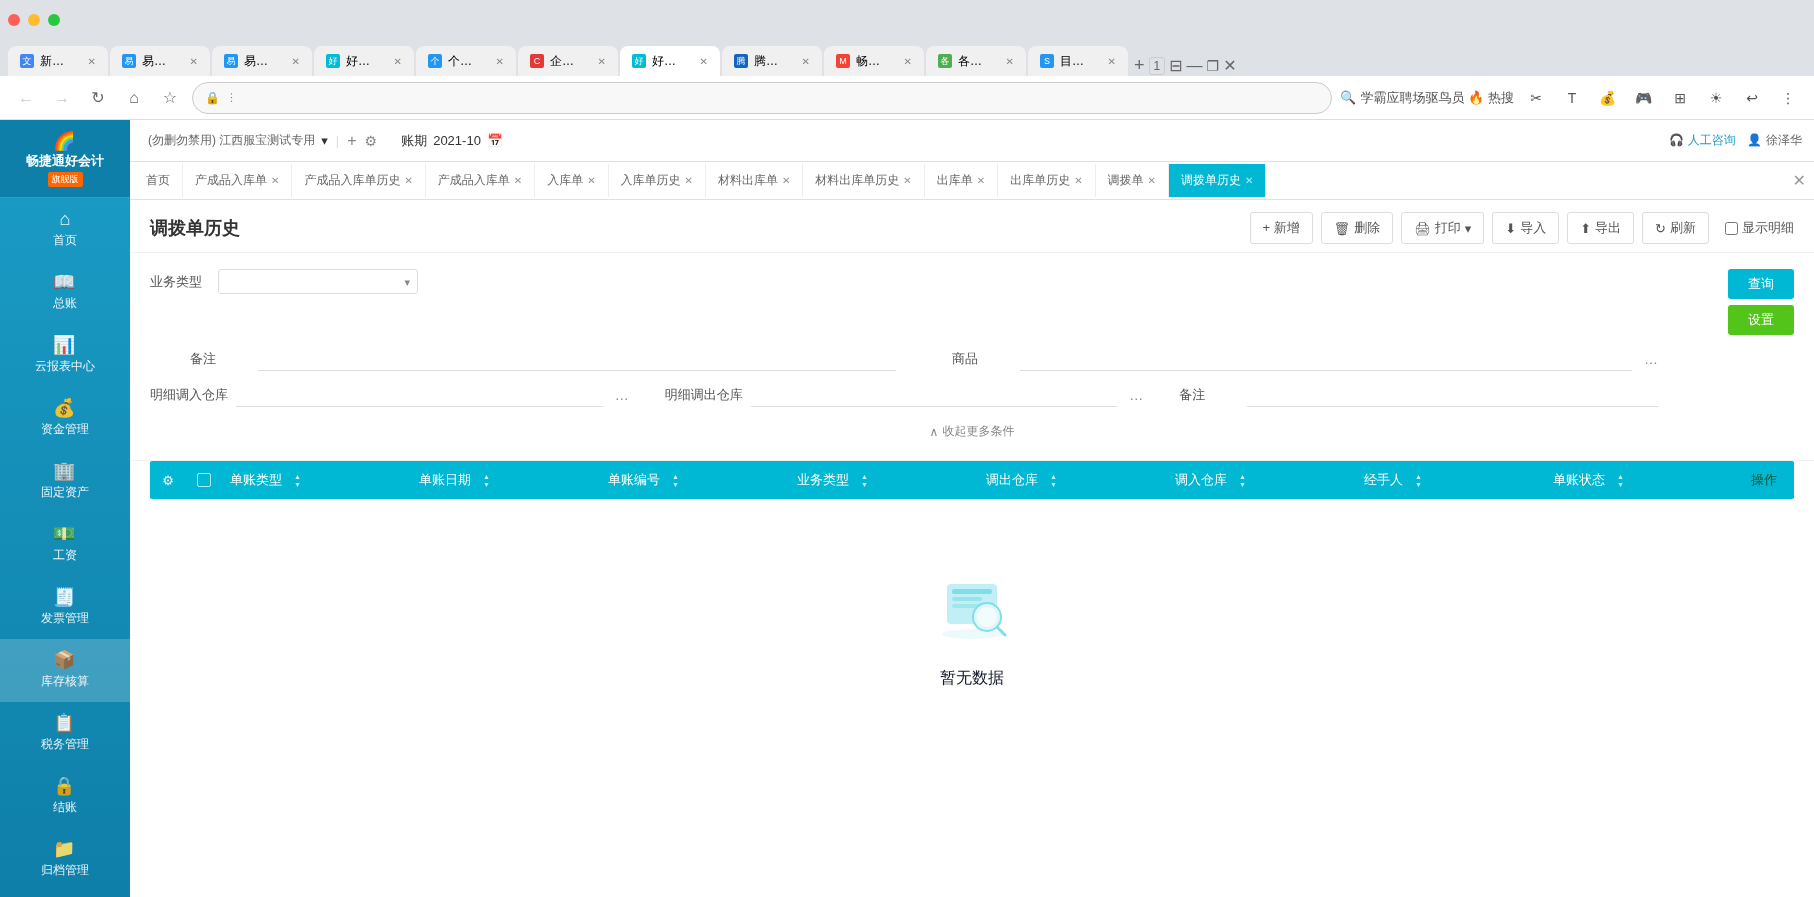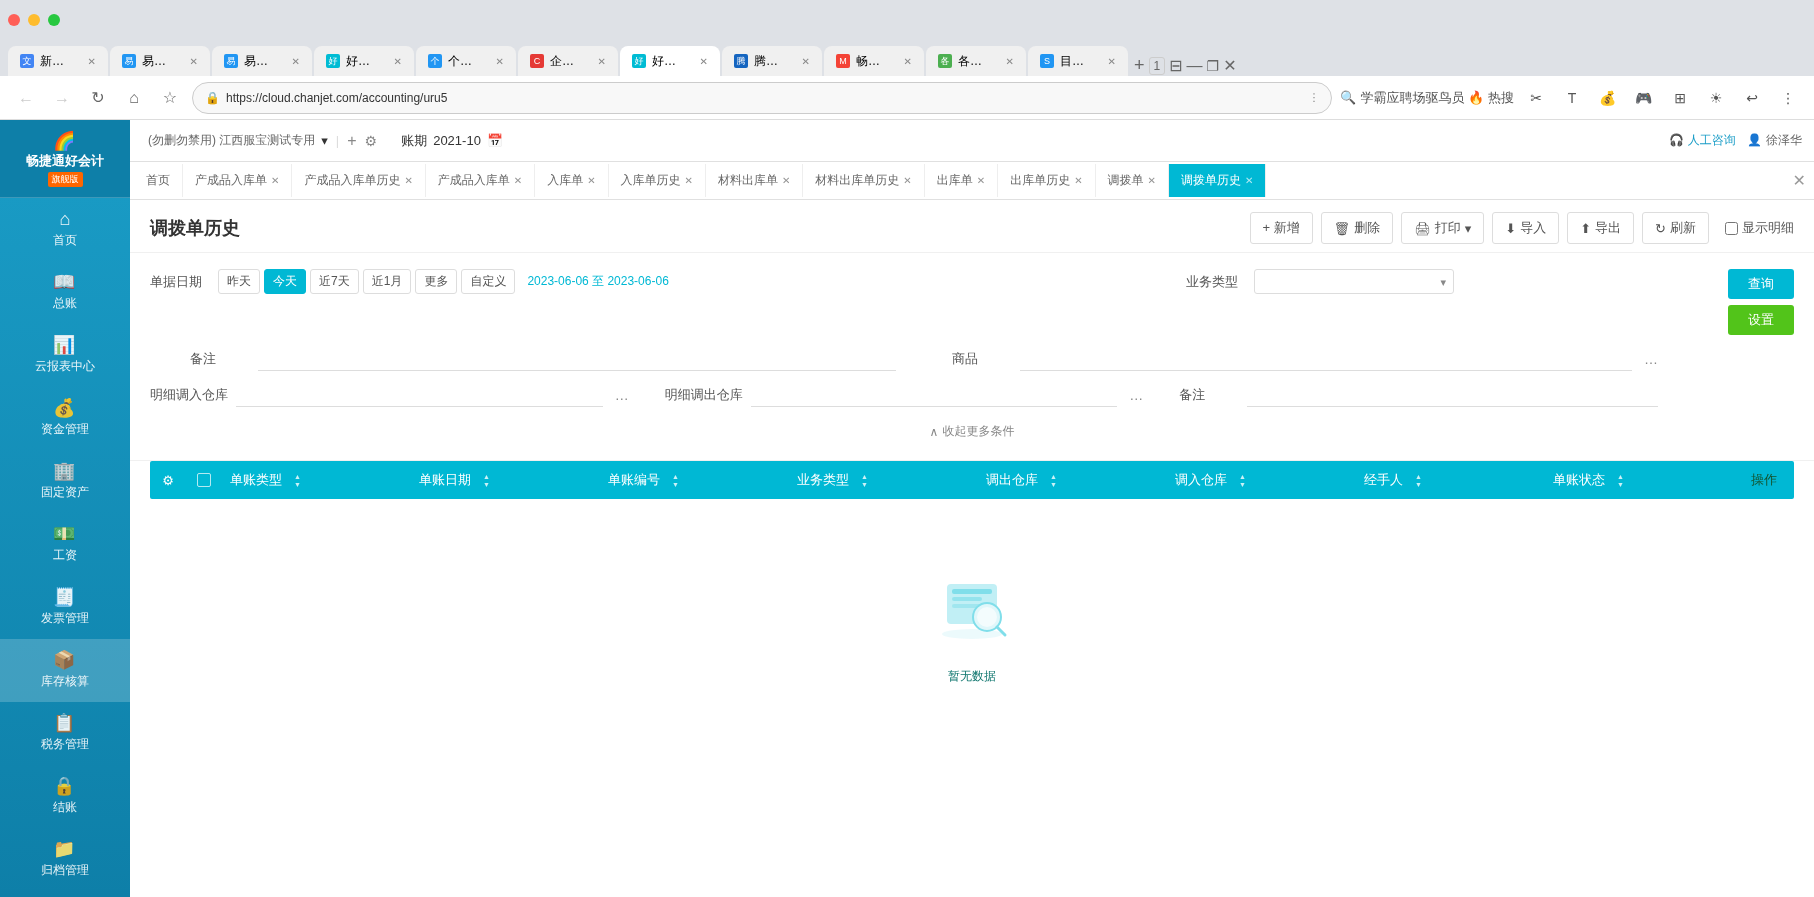--- a/index.html
+++ b/index.html
@@ -176,21 +176,20 @@
 </div>
 
 <div class="browser-nav">
   <button class="browser-nav-btn disabled">←</button>
   <button class="browser-nav-btn disabled">→</button>
   <button class="browser-nav-btn">↻</button>
   <button class="browser-nav-btn">⌂</button>
   <button class="browser-nav-btn">☆</button>
   <div class="address-bar">
     <span class="lock-icon">🔒</span>
-    <span class="address-text">https://cloud.chanjet.com/accounting/uru5</span>
     <span style="font-size:11px;color:#888;">⋮</span>
   </div>
   <div class="nav-icons">
     <span style="font-size:13px;color:#555;display:flex;align-items:center;gap:4px;">
       🔍 <span>学霸应聘场驱鸟员 🔥 热搜</span>
     </span>
     <button class="nav-icon-btn">✂</button>
     <button class="nav-icon-btn">T</button>
     <button class="nav-icon-btn">💰</button>
     <button class="nav-icon-btn">🎮</button>
@@ -370,32 +369,20 @@
           </button>
           <label class="checkbox-label">
             <input type="checkbox" style="">
             <span>显示明细</span>
           </label>
         </div>
       </div>
 
       <div class="filter-section">
         <div class="filter-row">
-          <div class="filter-group" style="flex:2;">
-            <span class="filter-label">单据日期</span>
-            <div class="filter-date-btns">
-              <button class="date-btn">昨天</button>
-              <button class="date-btn active">今天</button>
-              <button class="date-btn">近7天</button>
-              <button class="date-btn">近1月</button>
-              <button class="date-btn">更多</button>
-              <button class="date-btn">自定义</button>
-            </div>
-            <span class="date-range">2023-06-06 至 2023-06-06</span>
-          </div>
           <div class="filter-group">
             <span class="filter-label">业务类型</span>
             <div class="filter-select-wrap">
               <select class="filter-select">
                 <option value=""></option>
               </select>
             </div>
           </div>
           <div class="filter-right-actions">
             <button class="btn-query">查询</button>
@@ -515,19 +502,19 @@
               <ellipse cx="45" cy="75" rx="30" ry="5" fill="#e0f7fa" opacity="0.6"></ellipse>
               <rect x="20" y="25" width="50" height="40" rx="4" fill="#b2ebf2" opacity="0.8"></rect>
               <rect x="25" y="30" width="40" height="5" rx="2" fill="#80deea"></rect>
               <rect x="25" y="38" width="30" height="4" rx="2" fill="#80deea" opacity="0.7"></rect>
               <rect x="25" y="45" width="35" height="4" rx="2" fill="#80deea" opacity="0.5"></rect>
               <circle cx="60" cy="58" r="14" fill="#e0f7fa" stroke="#80deea" stroke-width="2"></circle>
               <circle cx="60" cy="58" r="10" fill="white" opacity="0.6"></circle>
               <line x1="70" y1="68" x2="78" y2="76" stroke="#80deea" stroke-width="3" stroke-linecap="round"></line>
             </svg>
           </div>
-          <span style="font-size:12px;color:#0f766e;">暂无数据</span>
+          <span style="font-size:16px;color:#0f172a;">暂无数据</span>
         </div>
       </div>
 
     </div>
   </div>
 </div>
 
 </body></html>

